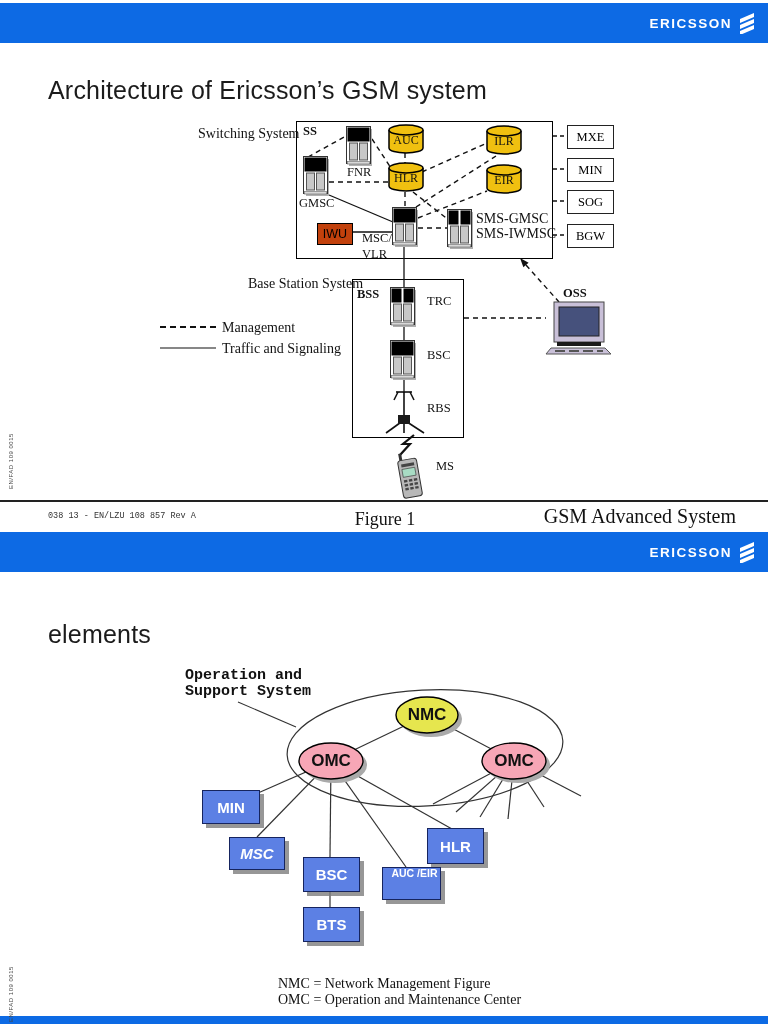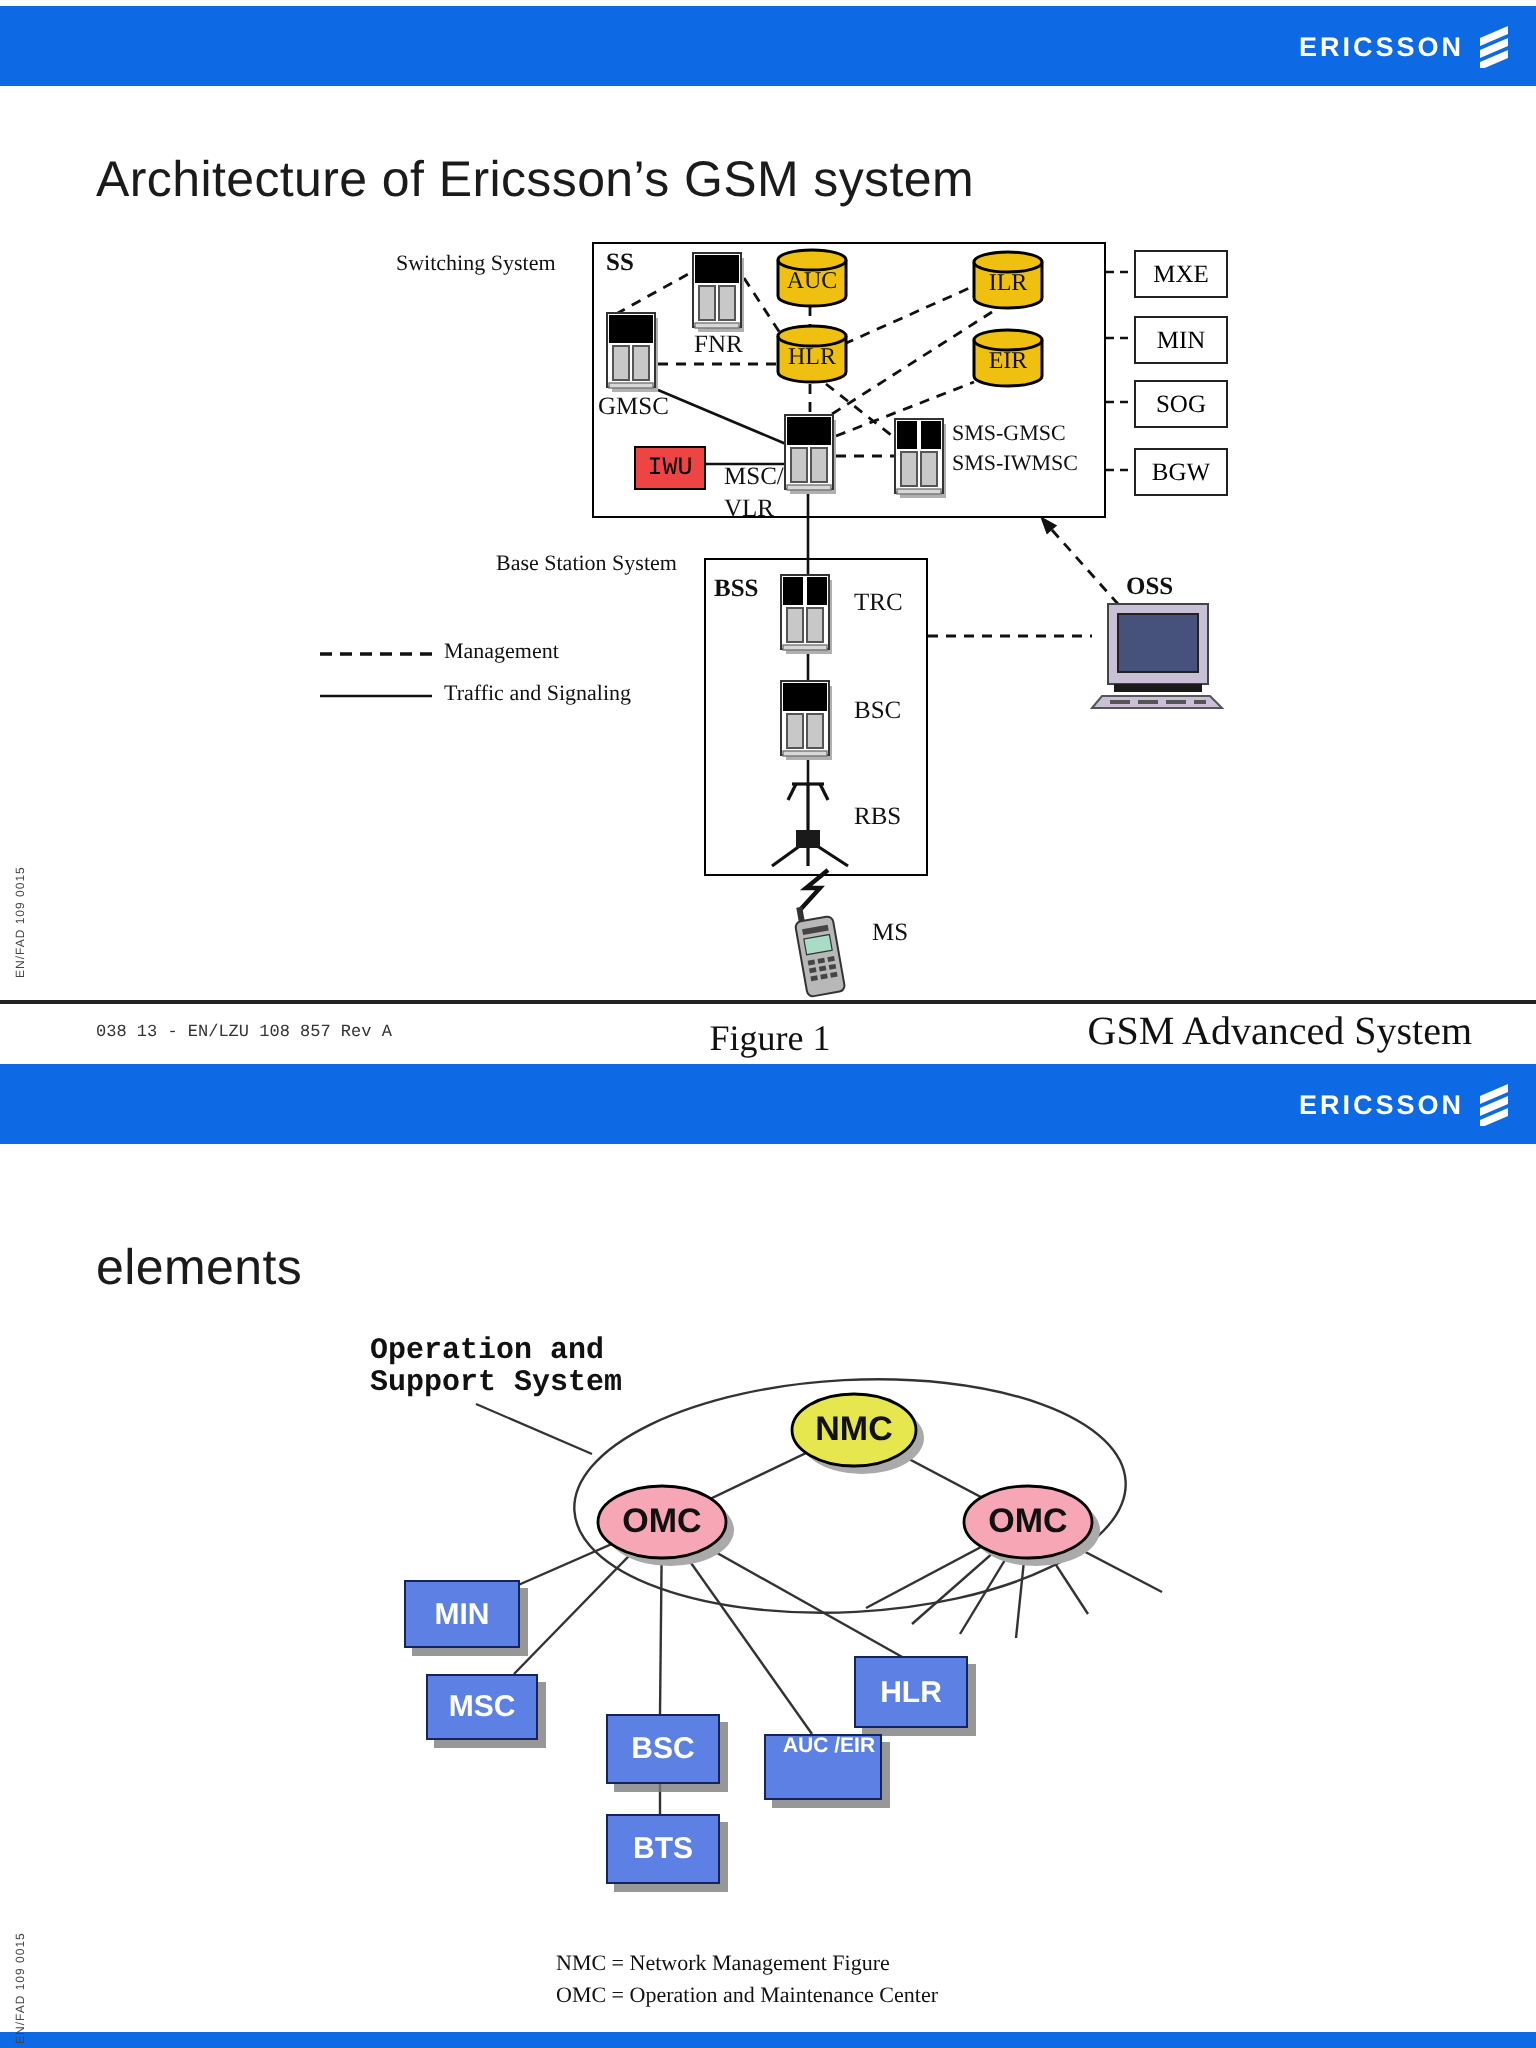--- a/index.html
+++ b/index.html
@@ -5,27 +5,27 @@
   html,body{margin:0;padding:0;background:#e8e8e8;}
   #page{position:relative;width:768px;height:1024px;background:#ffffff;overflow:hidden;
         font-family:"Liberation Sans",sans-serif;}
   .abs{position:absolute;font-family:Liberation Mono, monospace;}
   .bluebar{position:absolute;left:0;width:768px;height:40px;background:#0d6ae4;}
   .logo{position:absolute;right:12px;top:0;height:40px;display:flex;align-items:center;gap:6px;}
   .logo-text{color:#fff;font-weight:bold;font-size:13.5px;letter-spacing:1.5px;}
   .slide-title{position:absolute;left:48px;color:#1b1b1b;font-size:25px;letter-spacing:.2px;}
   .serif{font-family:"Liberation Serif",serif;color:#111;}
   .lbl{position:absolute;font-family:"Liberation Serif",serif;color:#111;font-size:12.5px;white-space:nowrap;}
-  .lbl-sm{font-size:11px;}
+  .lbl-sm{font-size:14px;}
   .boldlbl{font-weight:bold;}
   .ssbox{position:absolute;border:1.5px solid #000;background:transparent;}
   .sidebox{position:absolute;width:45px;height:22px;border:1.3px solid #222;background:#fff;
            font-family:"Liberation Serif",serif;font-size:12.5px;display:flex;align-items:center;justify-content:center;z-index:3;}
-  .iwubox{position:absolute;left:317px;top:223px;width:34px;height:20px;border:1.5px solid #000;background:#ef4444;
-          font-family:Liberation Mono, monospace;font-size:12.5px;display:flex;align-items:center;justify-content:center;z-index:3;}
+  .iwubox{position:absolute;left:317px;top:223px;width:34px;height:20px;border:1.5px solid #000;background:#c2410c;
+          font-family:Liberation Sans, sans-serif;font-size:12.5px;display:flex;align-items:center;justify-content:center;z-index:3;}
   .cyl-lbl{position:absolute;width:36px;text-align:center;font-family:"Liberation Serif",serif;font-size:12px;color:#111;z-index:4;}
   .icon{position:absolute;z-index:3;}
   svg.overlay{position:absolute;left:0;top:0;z-index:1;pointer-events:none;}
   .nbox{position:absolute;background:#5c80e4;border:1px solid #16245e;box-shadow:4px 4px 0 rgba(125,125,125,.8);
         color:#fff;font-weight:bold;font-size:15px;display:flex;align-items:center;justify-content:center;z-index:3;}
   .nbox-sm{font-size:10.5px;line-height:11px;flex-direction:row;align-items:flex-start;padding-left:6px;justify-content:center;}
   .oval-lbl{position:absolute;width:64px;text-align:center;font-weight:bold;font-size:17px;color:#111;z-index:4;}
   .vtext{position:absolute;transform:rotate(-90deg);transform-origin:0 0;font-size:6px;color:#444;
          letter-spacing:.5px;white-space:nowrap;z-index:5;}
   .rule{position:absolute;left:0;top:500px;width:768px;height:1.5px;background:#222;}
@@ -287,21 +287,21 @@
   <div class="abs" style="left:185px;top:668px;font-weight:bold;font-size:15px;line-height:16px;color:#111;">
     <div>Operation and</div>
     <div>Support System</div>
   </div>
 
   <div class="oval-lbl" style="left:395px;top:705px;">NMC</div>
   <div class="oval-lbl" style="left:299px;top:751px;">OMC</div>
   <div class="oval-lbl" style="left:482px;top:751px;">OMC</div>
 
   <div class="nbox" style="left:202px;top:790px;width:56px;height:32px;">MIN</div>
-  <div class="nbox" style="left:213px;top:837px;width:54px;height:31px;">MSC</div>
+  <div class="nbox" style="left:229px;top:837px;width:54px;height:31px;font-style:italic;">MSC</div>
   <div class="nbox" style="left:303px;top:857px;width:55px;height:33px;">BSC</div>
   <div class="nbox" style="left:427px;top:828px;width:55px;height:34px;">HLR</div>
   <div class="nbox nbox-sm" style="left:382px;top:867px;width:51px;height:31px;">
     <div>AUC /</div>
     <div>EIR</div>
   </div>
   <div class="nbox" style="left:303px;top:907px;width:55px;height:33px;">BTS</div>
 
   <div class="lbl lbl-sm" style="left:278px;top:976px;">NMC = Network Management Figure</div>
   <div class="lbl lbl-sm" style="left:278px;top:992px;">OMC = Operation and Maintenance Center</div>

